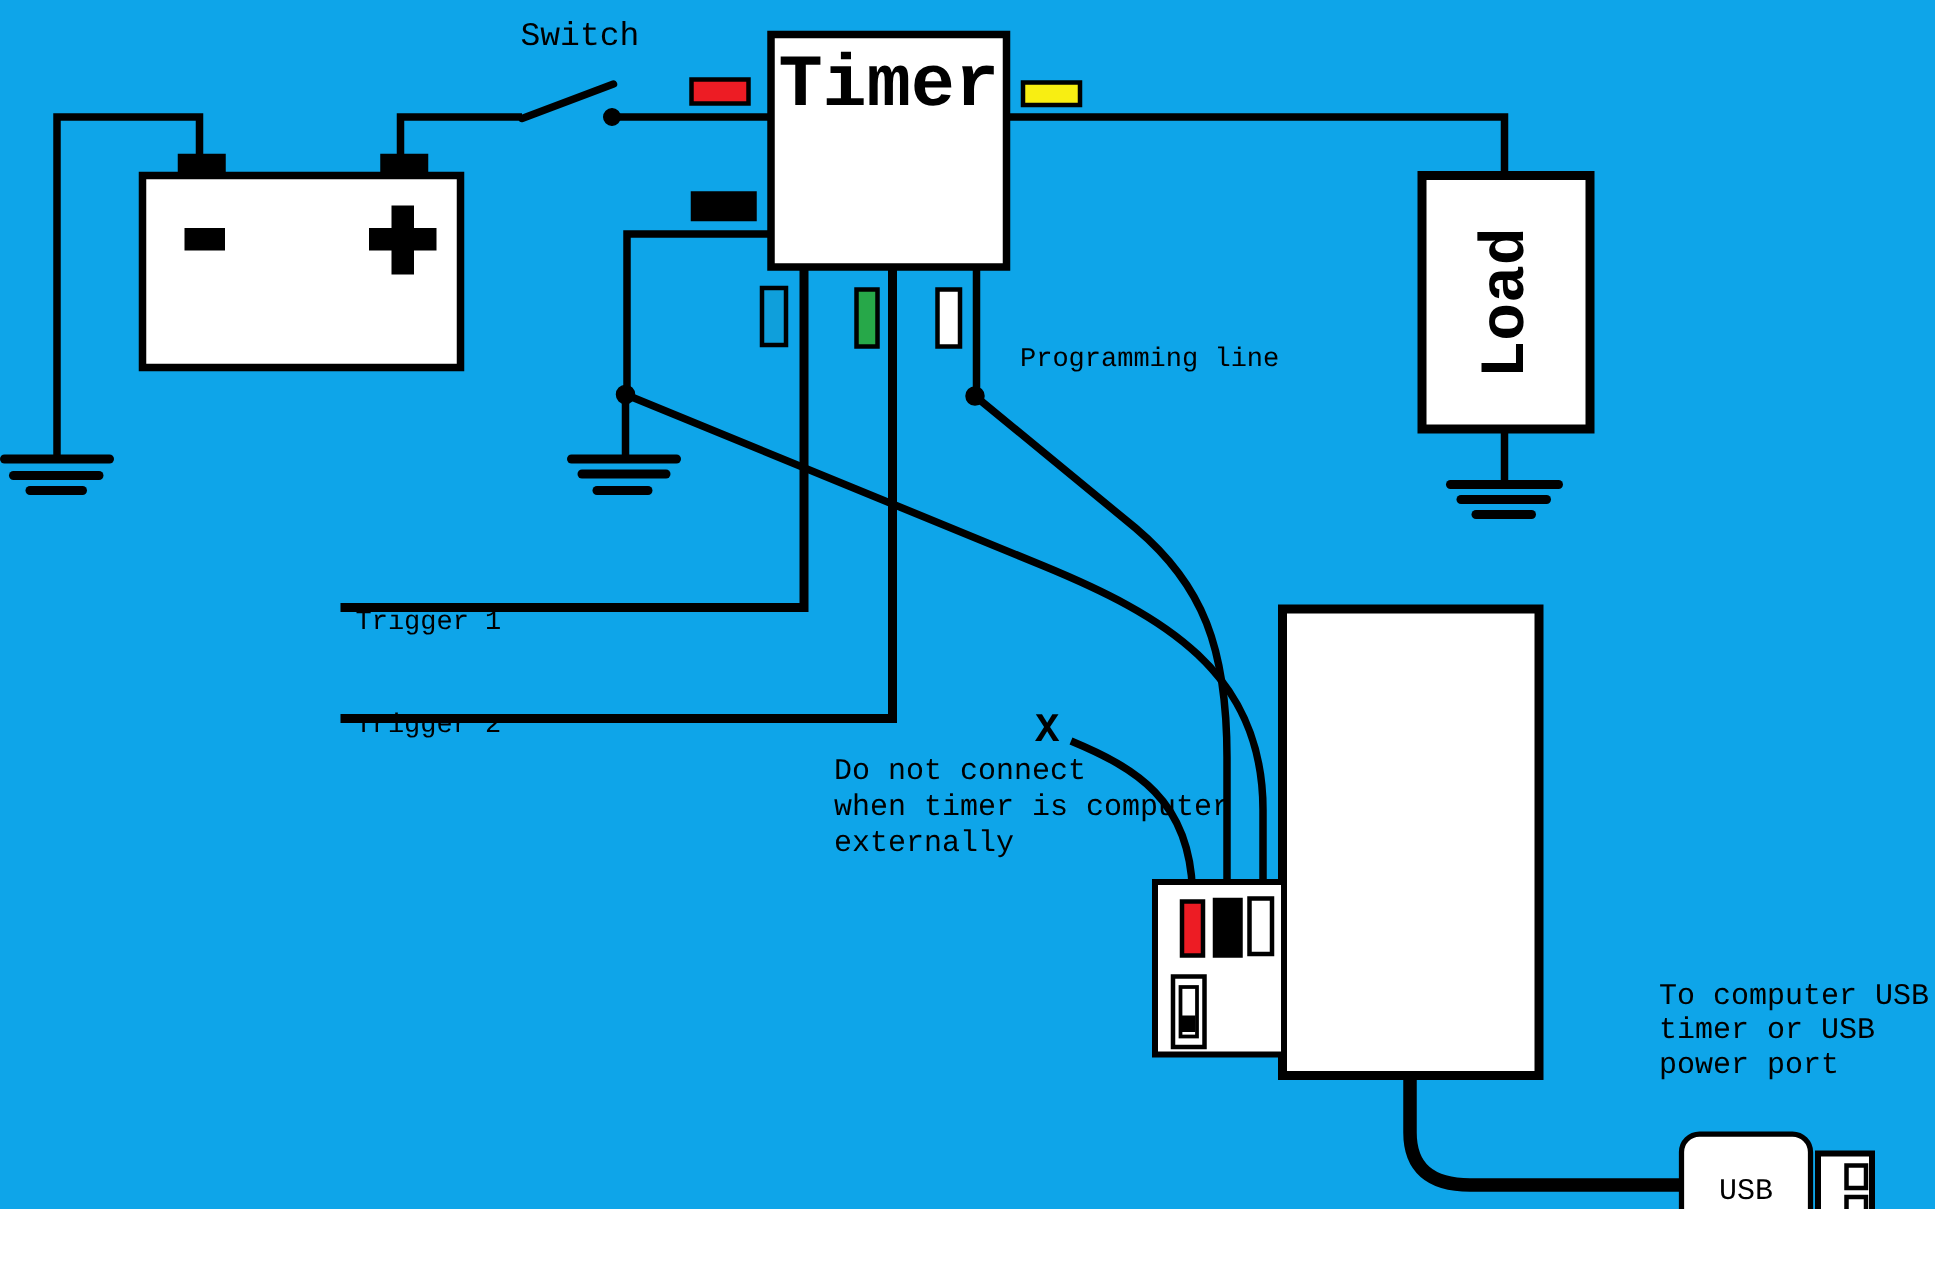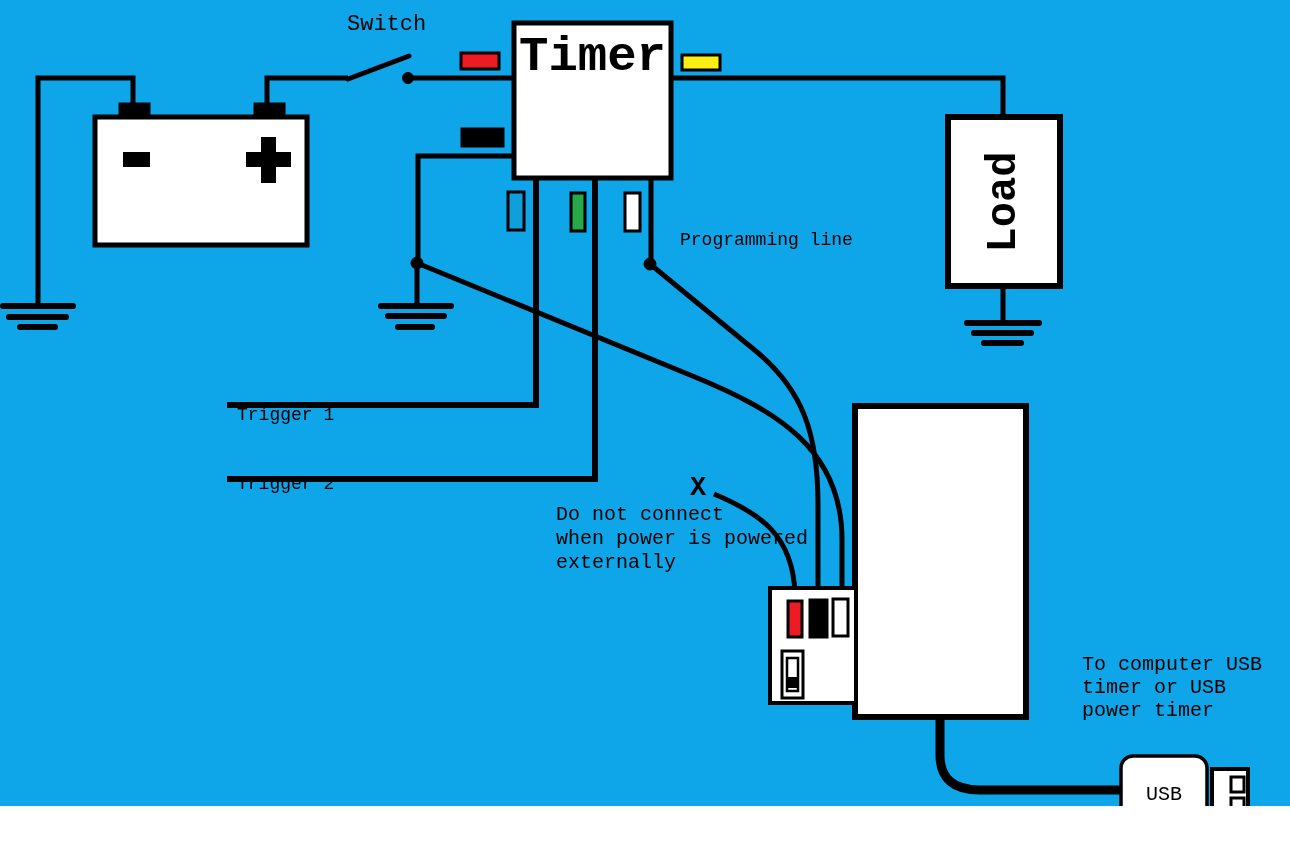--- a/index.html
+++ b/index.html
@@ -20,21 +20,21 @@
   .switch-label{left:347px;top:12px;font-size:22px;}
   .timer-label{left:514px;top:29px;width:157px;text-align:center;font-size:49px;font-weight:bold;}
   .load-wrap{position:absolute;left:948px;top:117px;width:112px;height:169px;
              display:flex;align-items:center;justify-content:center;}
   .load-label{transform:rotate(-90deg);font-size:42px;font-weight:bold;white-space:nowrap;}
   .programmer-label{left:869px;top:437px;font-size:27px;}
   .progline-label{left:669px;top:230px;font-size:18px;margin-left:11px;}
   .trigger1-label{left:237px;top:368px;font-size:18px;margin-top:37px;}
   .trigger2-label{left:237px;top:444px;font-size:18px;margin-top:30px;}
   .warning{position:absolute;left:556px;top:503px;font-size:20px;line-height:24px;}
-  .usbnote{position:absolute;left:1082px;top:653px;font-size:20px;line-height:23px;}
+  .usbnote{position:absolute;left:1106px;top:653px;font-size:20px;line-height:23px;}
   .usb-wrap{position:absolute;left:1121px;top:756px;width:86px;height:77px;
             display:flex;align-items:center;justify-content:center;font-size:20px;}
   .x-marker{left:690px;top:473px;font-size:27px;font-weight:bold;}
 </style>
 </head>
 <body>
 
 <div class="stage">
 
   <svg width="1290" height="858" viewBox="0 0 1290 858">
@@ -120,24 +120,24 @@
   <div class="load-wrap">
     <span class="load-label">Load</span>
   </div>
   <div class="lbl progline-label">Programming line</div>
   <div class="lbl trigger1-label">Trigger 1</div>
   <div class="lbl trigger2-label">Trigger 2</div>
   <div class="lbl x-marker">X</div>
 
   <div class="warning">
     <div>Do not connect</div>
-    <div>when power is powered</div>
+    <div>when timer is computer</div>
     <div>externally</div>
   </div>
 
   <div class="usbnote">
     <div>To computer USB</div>
     <div>timer or USB</div>
-    <div>power timer</div>
+    <div>power port</div>
   </div>
 
   <div class="usb-wrap">USB</div>
 </div>
 
 </body></html>

